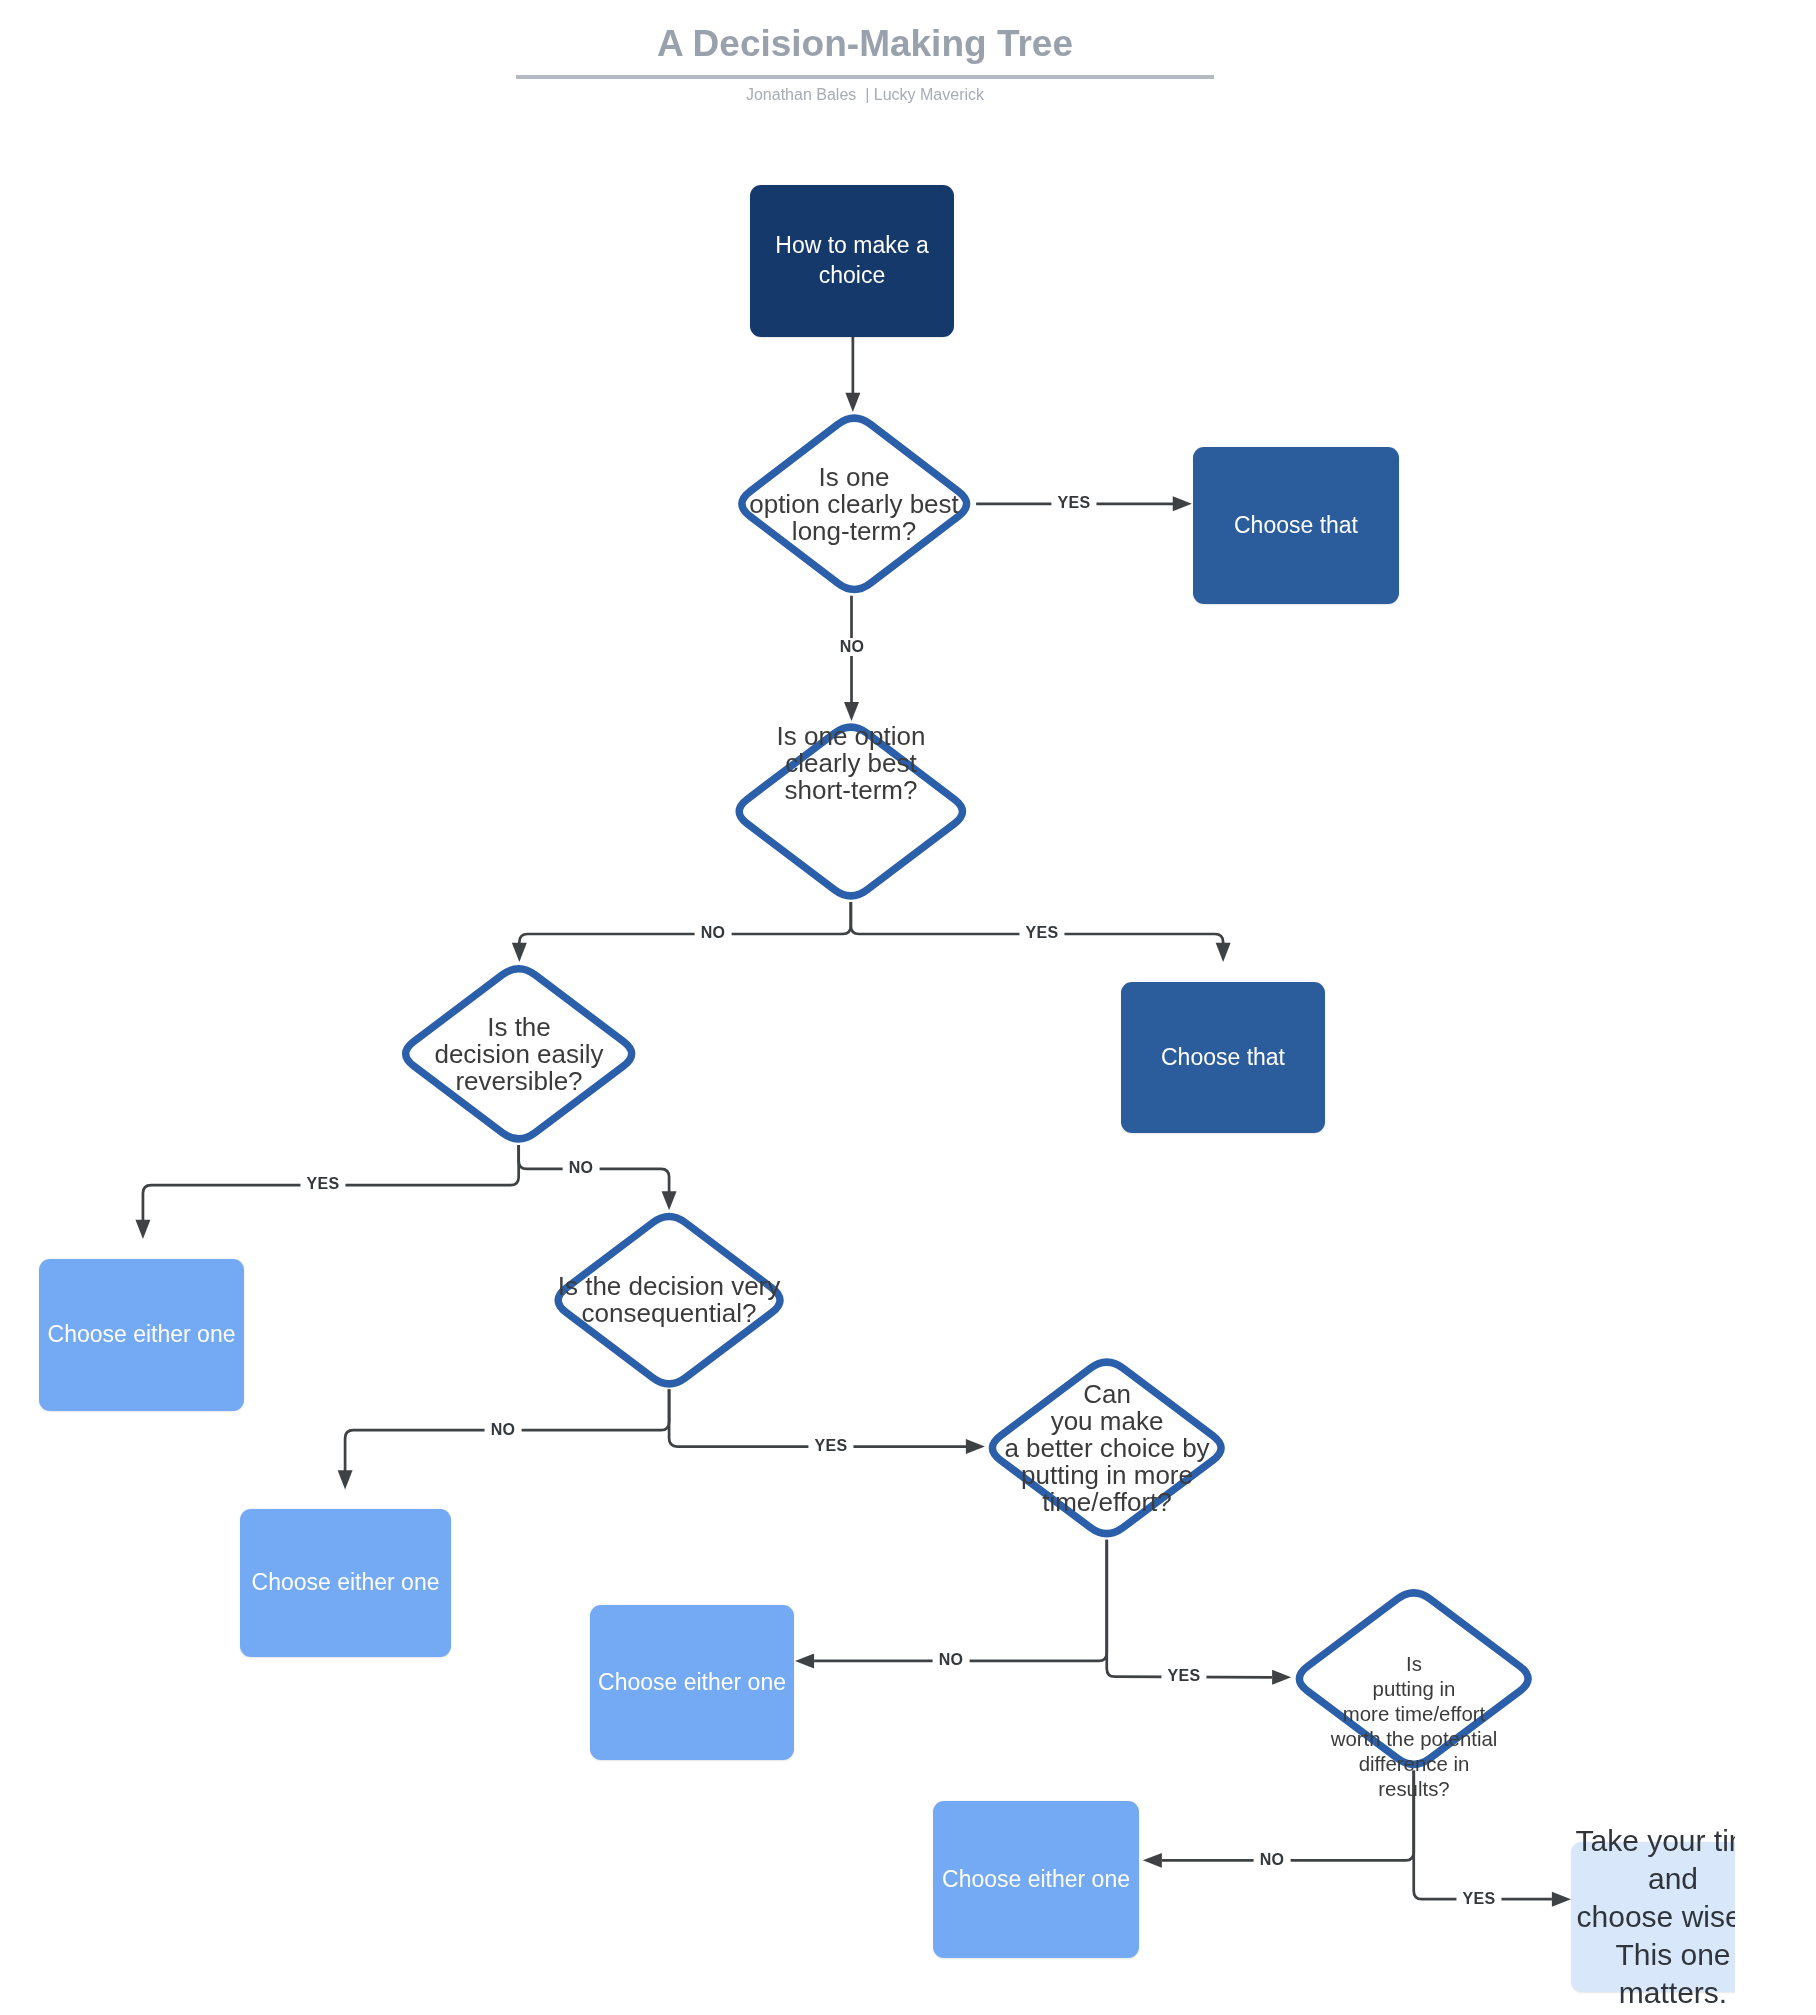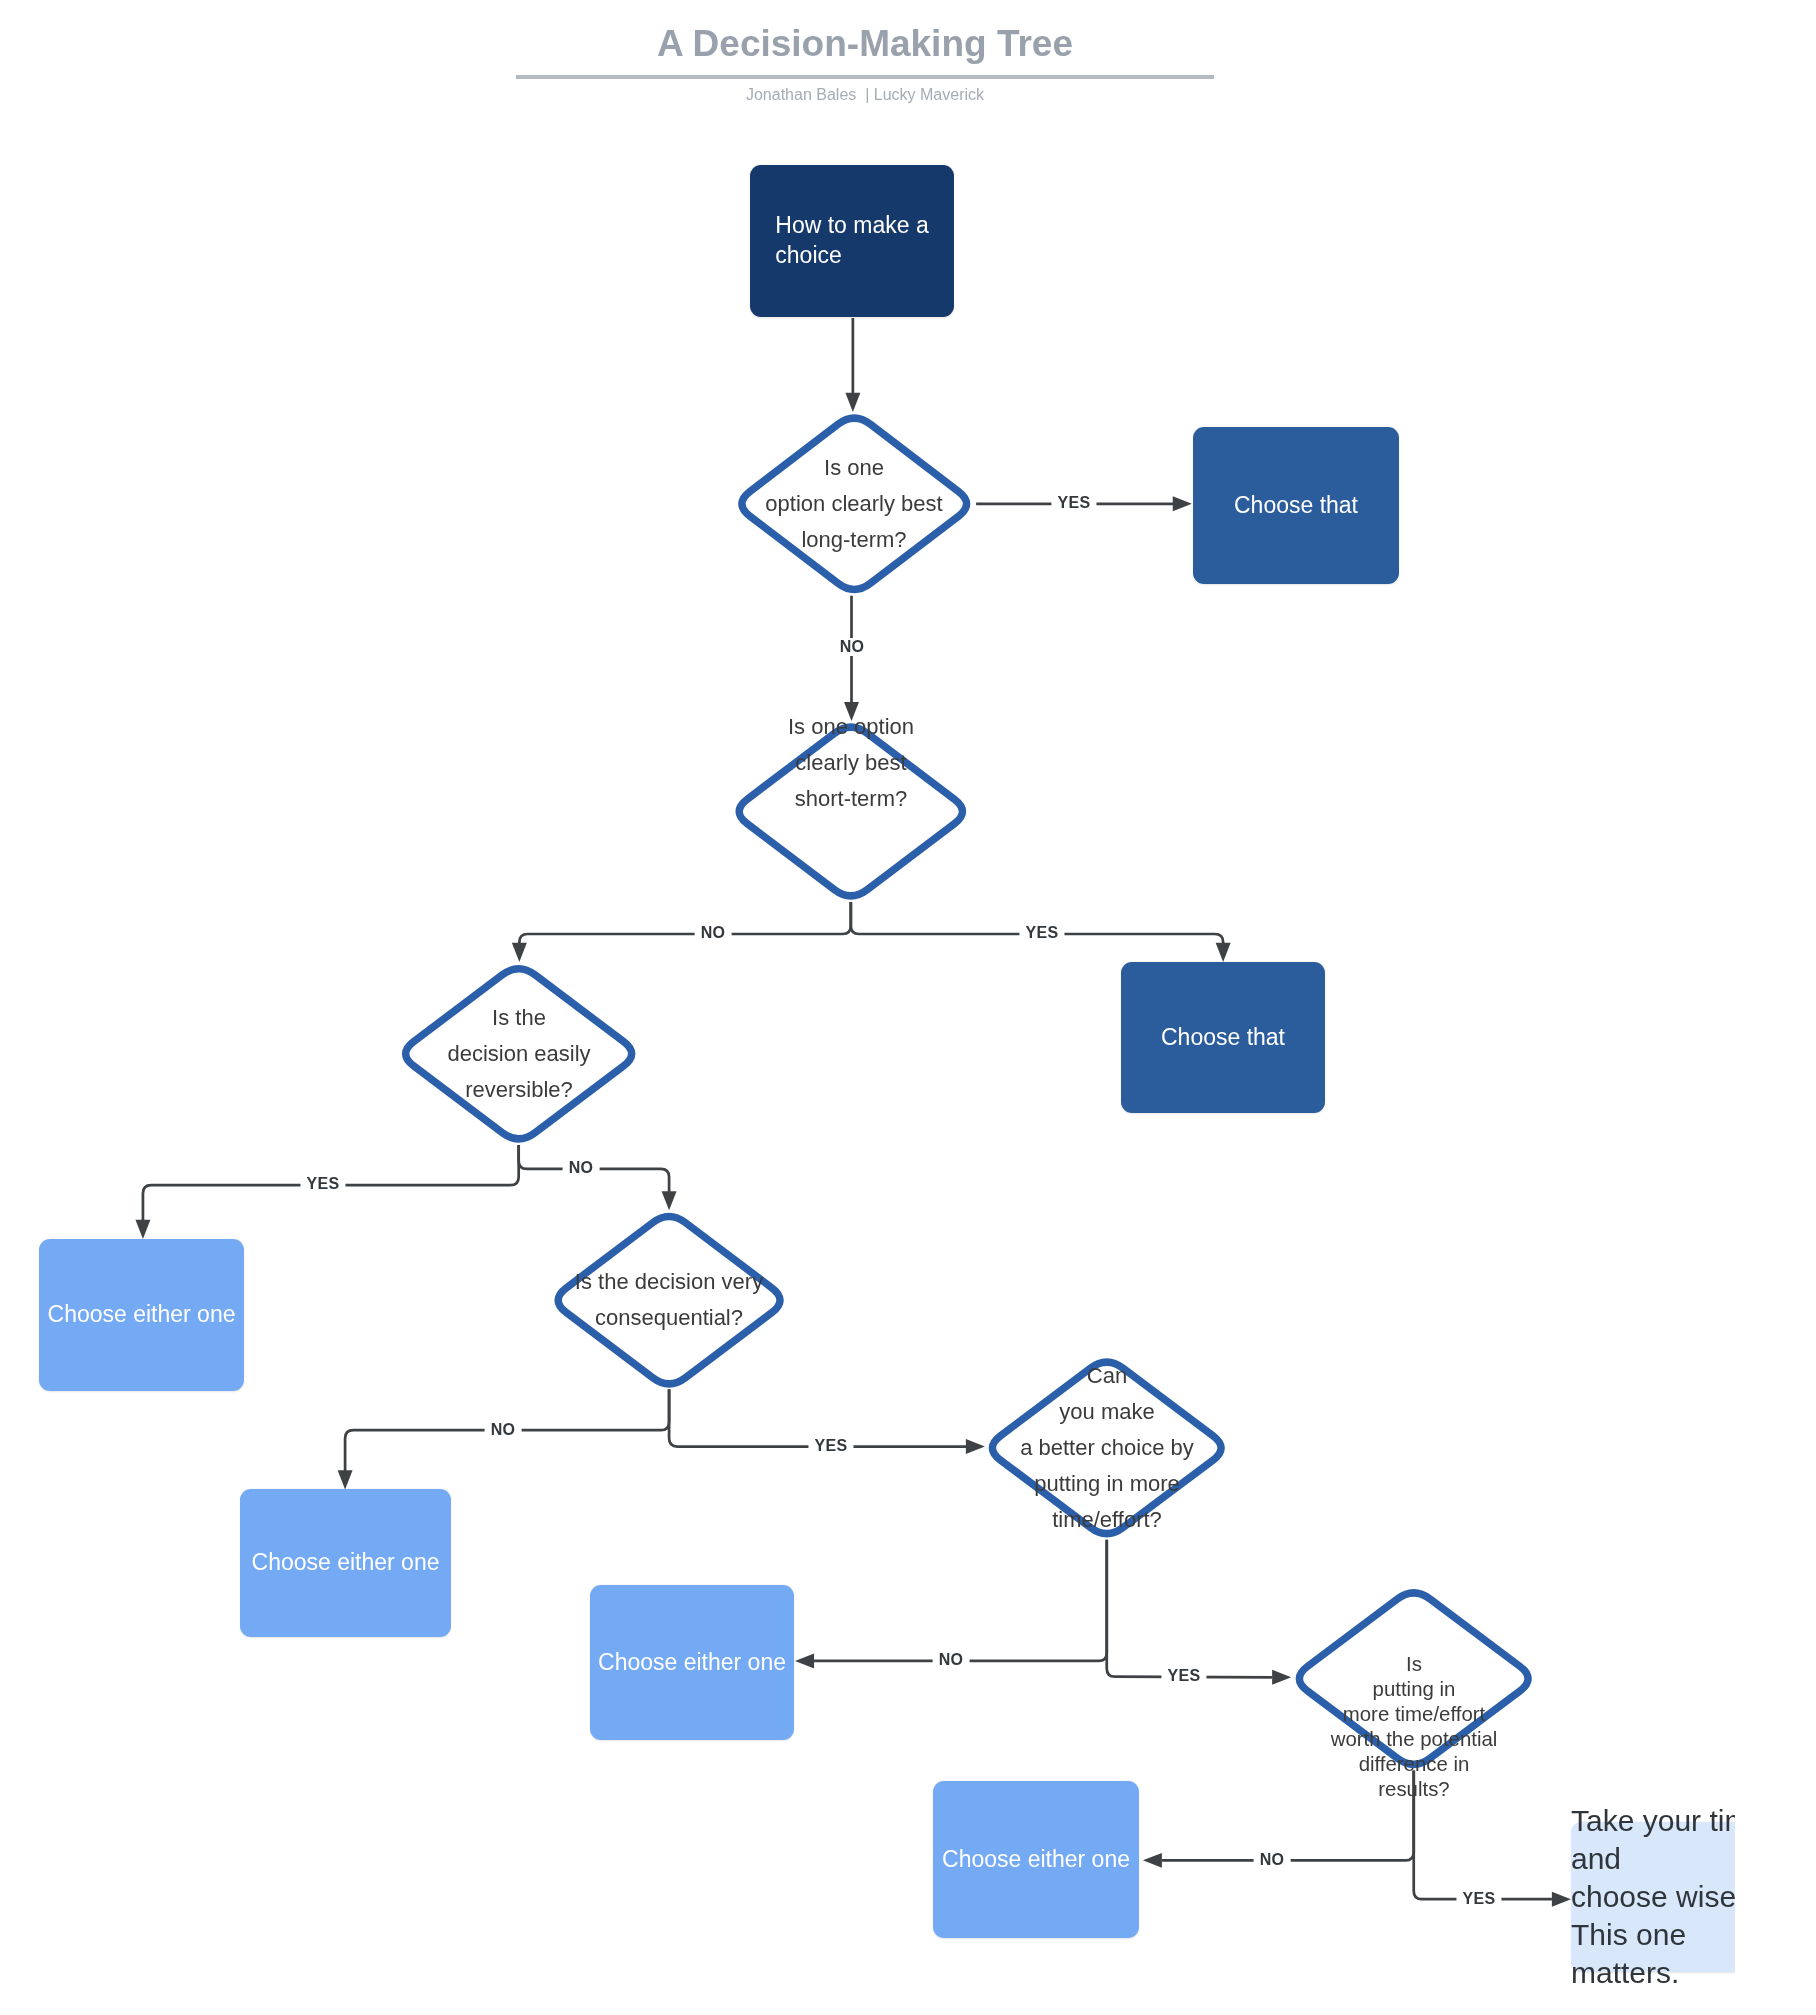--- a/index.html
+++ b/index.html
@@ -12,35 +12,36 @@
     overflow:hidden;
   }
   svg.wires{position:absolute;left:0;top:0;z-index:1;}
   .edge{stroke:var(--connector);stroke-width:4;fill:none;}
   .diamond{fill:#ffffff;stroke:var(--diamond-border);stroke-width:11;}
   .arrow{fill:var(--connector);stroke:none;}
 
   .node{
     position:absolute;z-index:2;
     display:flex;align-items:center;justify-content:center;
-    border-radius:11px;
+    text-align:center;border-radius:11px;
     color:#ffffff;font-size:23px;line-height:1.3;
     white-space:pre-line;
     box-shadow:0 0.7px 2px rgba(0,0,0,0.10);
+    margin-top:20px;
   }
   .node.dark{background:var(--node-dark);}
   .node.medium{background:var(--node-medium);}
   .node.light{background:var(--node-light);}
   .node.pale{background:var(--node-pale);color:var(--pale-text);font-size:30px;line-height:1.27;}
 
   .dtext{
     position:absolute;z-index:2;
     transform:translate(-50%,-50%);
     text-align:center;color:var(--diamond-text);
-    font-size:22px;line-height:36px;white-space:pre-line;width:286px;
+    font-size:26px;line-height:27px;white-space:pre-line;width:286px;
   }
   .dtext.small{font-size:20.4px;line-height:25px;margin-top:48px;}
 
   .edge-label{
     position:absolute;z-index:3;
     transform:translate(-50%,-50%);
     background:#ffffff;padding:0 6.1px;
     font-size:16px;font-weight:bold;letter-spacing:0.3px;
     color:var(--label-dark);
   }

